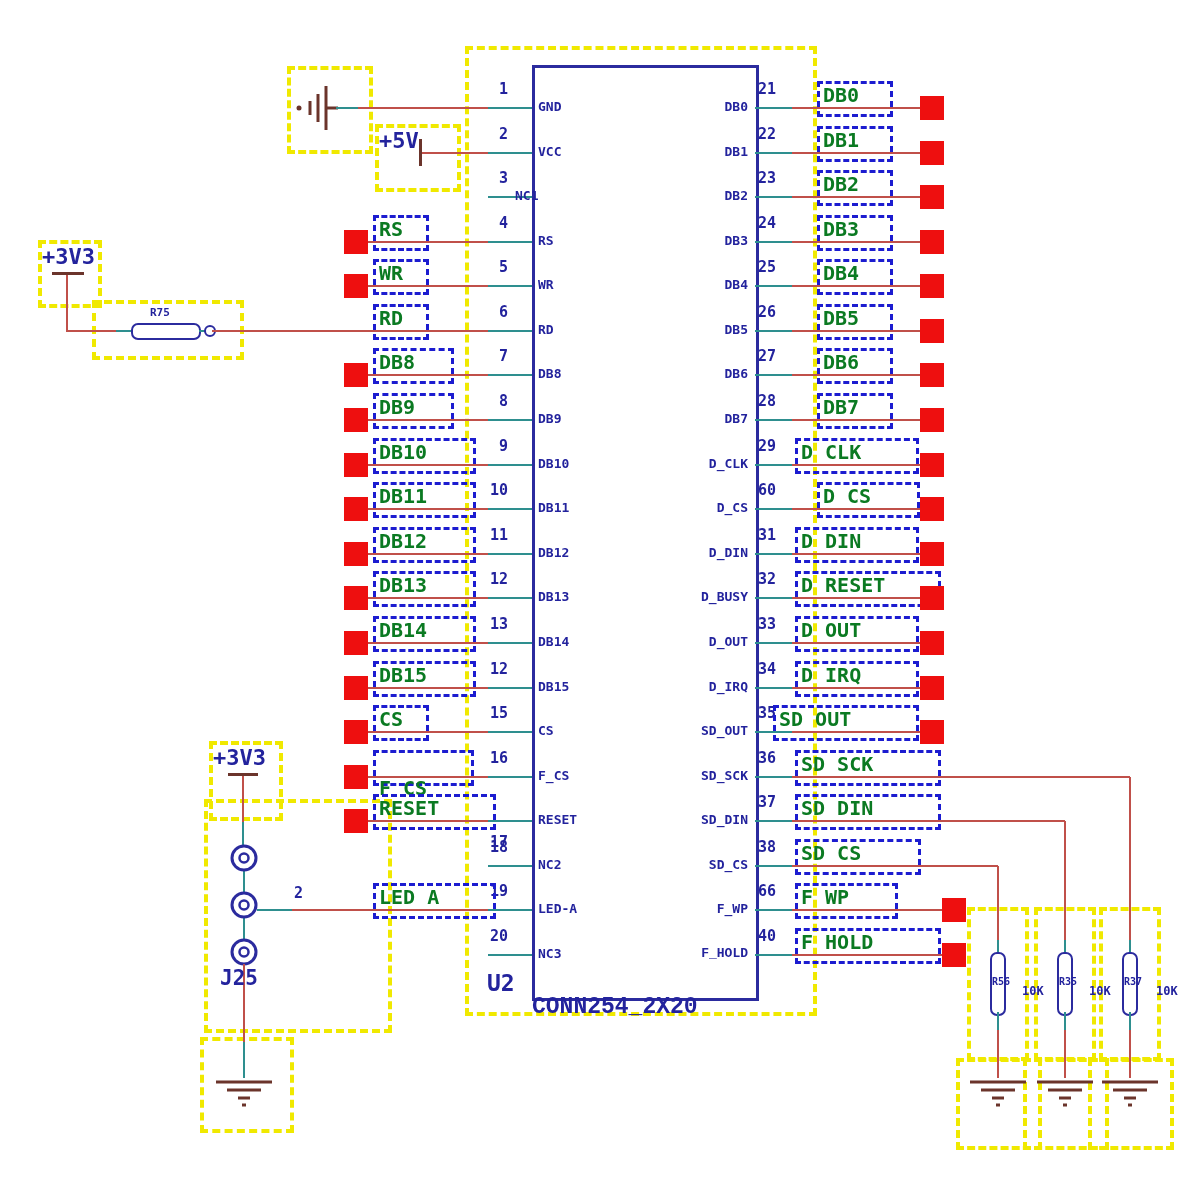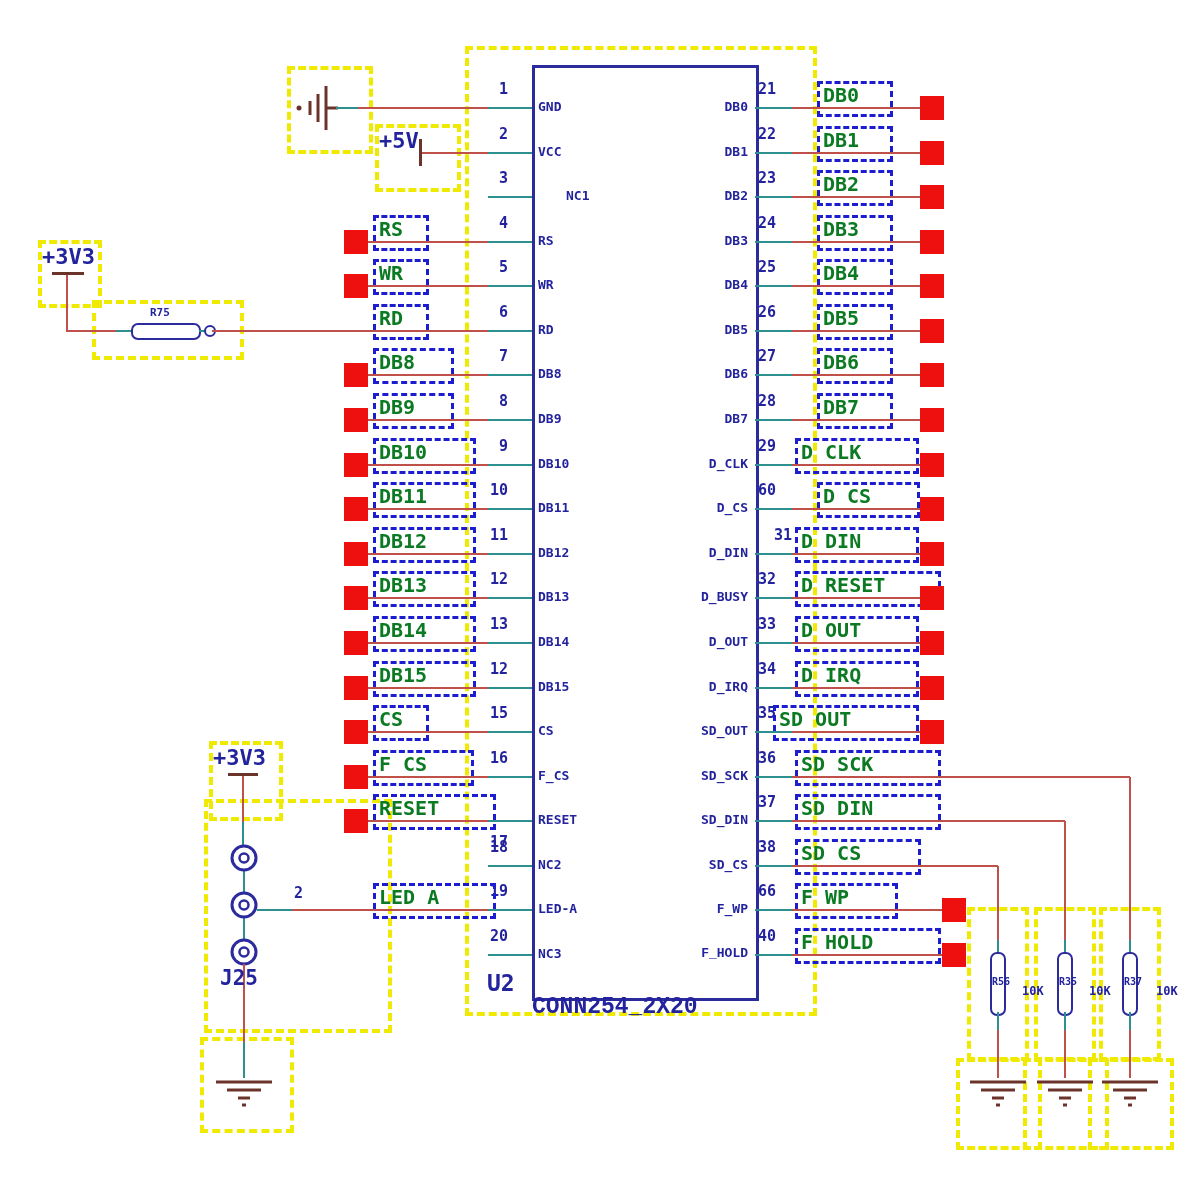--- a/index.html
+++ b/index.html
@@ -143,21 +143,21 @@
 <div class="wire-t" style="left: 488px; top: 107px; width: 44px;"></div>
     <div class="wire-r" style="left: 358px; top: 107px; width: 130px;"></div>
     <div class="pin-num" style="left: 474px; top: 80px; width: 34px; text-align: right;">1</div>
     <div class="pin-name" style="left: 538px; top: 99px;">GND</div>
     <div class="wire-t" style="left: 488px; top: 152px; width: 44px;"></div>
     <div class="wire-r" style="left: 422px; top: 152px; width: 66px;"></div>
     <div class="pin-num" style="left: 474px; top: 125px; width: 34px; text-align: right;">2</div>
     <div class="pin-name" style="left: 538px; top: 144px;">VCC</div>
     <div class="wire-t" style="left: 488px; top: 196px; width: 44px;"></div>
     <div class="pin-num" style="left: 474px; top: 169px; width: 34px; text-align: right;">3</div>
-    <div class="pin-name" style="left: 566px; top: 188px;">NC1</div>
+    <div class="pin-name" style="left: 515px; top: 188px;">NC1</div>
     <div class="wire-t" style="left: 488px; top: 241px; width: 44px;"></div>
     <div class="wire-r" style="left: 350px; top: 241px; width: 138px;"></div>
     <div class="pin-num" style="left: 474px; top: 214px; width: 34px; text-align: right;">4</div>
     <div class="pin-name" style="left: 538px; top: 233px;">RS</div>
     <div class="nbox" style="left: 373px; top: 215px; width: 50px; height: 30px;"></div>
     <div class="net-label" style="left: 379px; top: 217px;">RS</div>
     <div class="sq" style="left: 344px; top: 230px;"></div>
     <div class="wire-t" style="left: 488px; top: 285px; width: 44px;"></div>
     <div class="wire-r" style="left: 350px; top: 285px; width: 138px;"></div>
     <div class="pin-num" style="left: 474px; top: 258px; width: 34px; text-align: right;">5</div>
@@ -232,21 +232,21 @@
     <div class="pin-num" style="left: 474px; top: 704px; width: 34px; text-align: right;">15</div>
     <div class="pin-name" style="left: 538px; top: 723px;">CS</div>
     <div class="nbox" style="left: 373px; top: 705px; width: 50px; height: 30px;"></div>
     <div class="net-label" style="left: 379px; top: 707px;">CS</div>
     <div class="sq" style="left: 344px; top: 720px;"></div>
     <div class="wire-t" style="left: 488px; top: 776px; width: 44px;"></div>
     <div class="wire-r" style="left: 350px; top: 776px; width: 138px;"></div>
     <div class="pin-num" style="left: 474px; top: 749px; width: 34px; text-align: right;">16</div>
     <div class="pin-name" style="left: 538px; top: 768px;">F_CS</div>
     <div class="nbox" style="left: 373px; top: 750px; width: 95px; height: 30px;"></div>
-    <div class="net-label" style="left: 379px; top: 752px;">F CS</div>
+    <div class="net-label" style="left: 379px; top: 776px;">F CS</div>
     <div class="sq" style="left: 344px; top: 765px;"></div>
     <div class="wire-t" style="left: 488px; top: 820px; width: 44px;"></div>
     <div class="wire-r" style="left: 350px; top: 820px; width: 138px;"></div>
     <div class="pin-num" style="left: 474px; top: 833px; width: 34px; text-align: right;">17</div>
     <div class="pin-name" style="left: 538px; top: 812px;">RESET</div>
     <div class="nbox" style="left: 373px; top: 794px; width: 117px; height: 30px;"></div>
     <div class="net-label" style="left: 379px; top: 796px;">RESET</div>
     <div class="sq" style="left: 344px; top: 809px;"></div>
     <div class="wire-t" style="left: 488px; top: 865px; width: 44px;"></div>
     <div class="pin-num" style="left: 474px; top: 838px; width: 34px; text-align: right;">18</div>
@@ -325,21 +325,21 @@
     <div class="sq" style="left: 920px; top: 453px;"></div>
     <div class="wire-t" style="left: 755px; top: 508px; width: 37px;"></div>
     <div class="wire-r" style="left: 792px; top: 508px; width: 134px;"></div>
     <div class="pin-num" style="left: 758px; top: 481px; width: 36px;">60</div>
     <div class="pin-name" style="left: 630px; top: 500px; width: 118px; text-align: right;">D_CS</div>
     <div class="nbox" style="left: 817px; top: 482px; width: 97px; height: 30px;"></div>
     <div class="net-label" style="left: 823px; top: 484px;">D CS</div>
     <div class="sq" style="left: 920px; top: 497px;"></div>
     <div class="wire-t" style="left: 755px; top: 553px; width: 37px;"></div>
     <div class="wire-r" style="left: 792px; top: 553px; width: 134px;"></div>
-    <div class="pin-num" style="left: 758px; top: 526px; width: 36px; margin-left: 16px;">31</div>
+    <div class="pin-num" style="left: 758px; top: 526px; width: 36px;">31</div>
     <div class="pin-name" style="left: 630px; top: 545px; width: 118px; text-align: right;">D_DIN</div>
     <div class="nbox" style="left: 795px; top: 527px; width: 118px; height: 30px;"></div>
     <div class="net-label" style="left: 801px; top: 529px;">D DIN</div>
     <div class="sq" style="left: 920px; top: 542px;"></div>
     <div class="wire-t" style="left: 755px; top: 597px; width: 37px;"></div>
     <div class="wire-r" style="left: 792px; top: 597px; width: 134px;"></div>
     <div class="pin-num" style="left: 758px; top: 570px; width: 36px;">32</div>
     <div class="pin-name" style="left: 630px; top: 589px; width: 118px; text-align: right;">D_BUSY</div>
     <div class="nbox" style="left: 795px; top: 571px; width: 140px; height: 30px;"></div>
     <div class="net-label" style="left: 801px; top: 573px;">D RESET</div>

